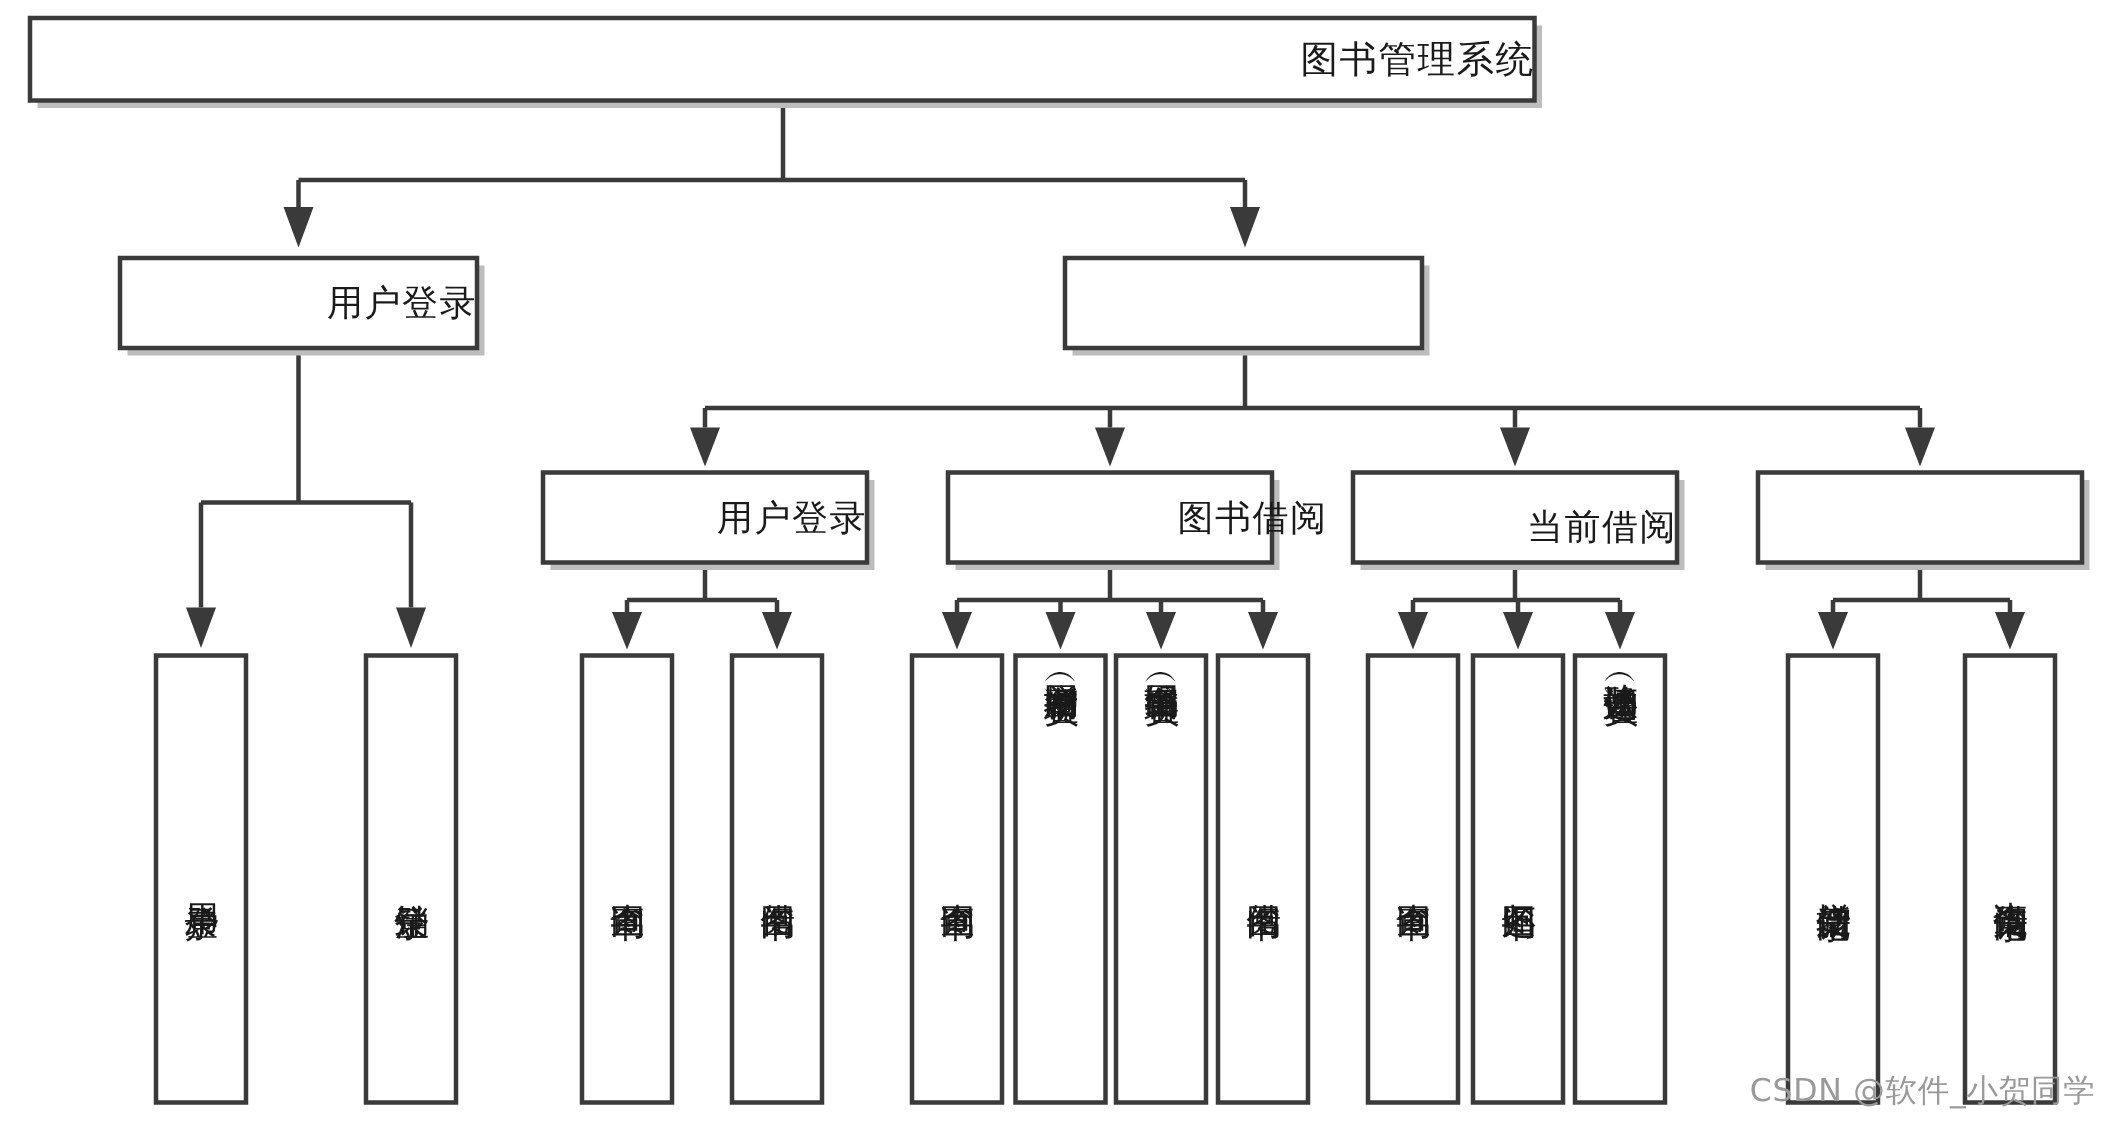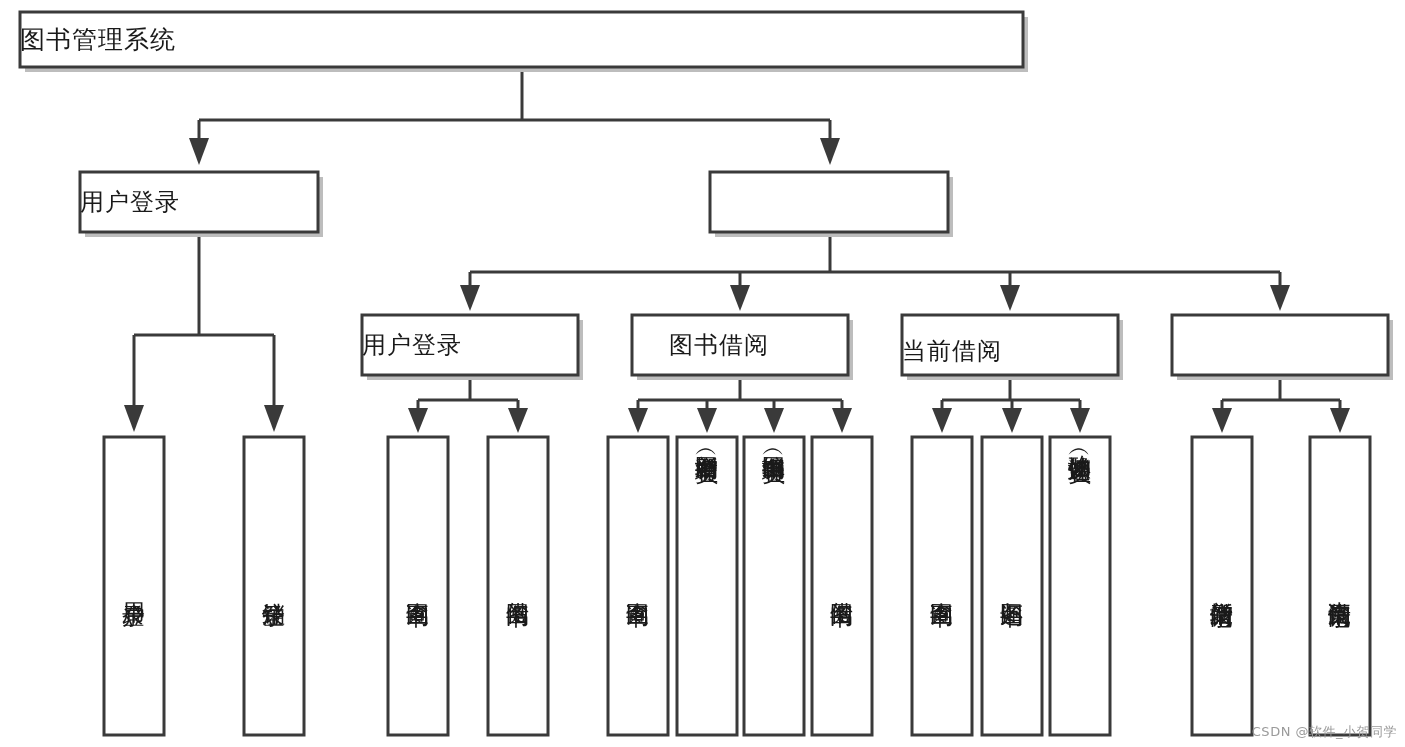--- a/index.html
+++ b/index.html
@@ -59,40 +59,40 @@
     font-size: 23px;
     line-height: 1.05;
     color: #1a1a1a;
     letter-spacing: 1px;
     white-space: nowrap;
   }
   .hlabel-wrap {
     position: absolute;
     display: flex;
     align-items: center;
-    justify-content: flex-start;
+    justify-content: flex-end;
     pointer-events: none;
     border-radius: 22px;
   }
   .hlabel-text {
     font-family: "DejaVu Sans", "Liberation Sans", sans-serif;
     font-size: 24px;
     color: #1a1a1a;
     letter-spacing: 1px;
     white-space: nowrap;
   }
   .title-label-text {
     font-size: 25px;
   }
   .watermark {
     position: absolute;
     right: 8px;
     bottom: 6px;
     font-family: "DejaVu Sans", "Liberation Sans", sans-serif;
-    font-size: 13px;
+    font-size: 21px;
     color: #9a9a9a;
     letter-spacing: 0.5px;
     user-select: none;
     pointer-events: none;
   }
 </style>
 </head>
 <body>
 
 <div id="diagram-root">

